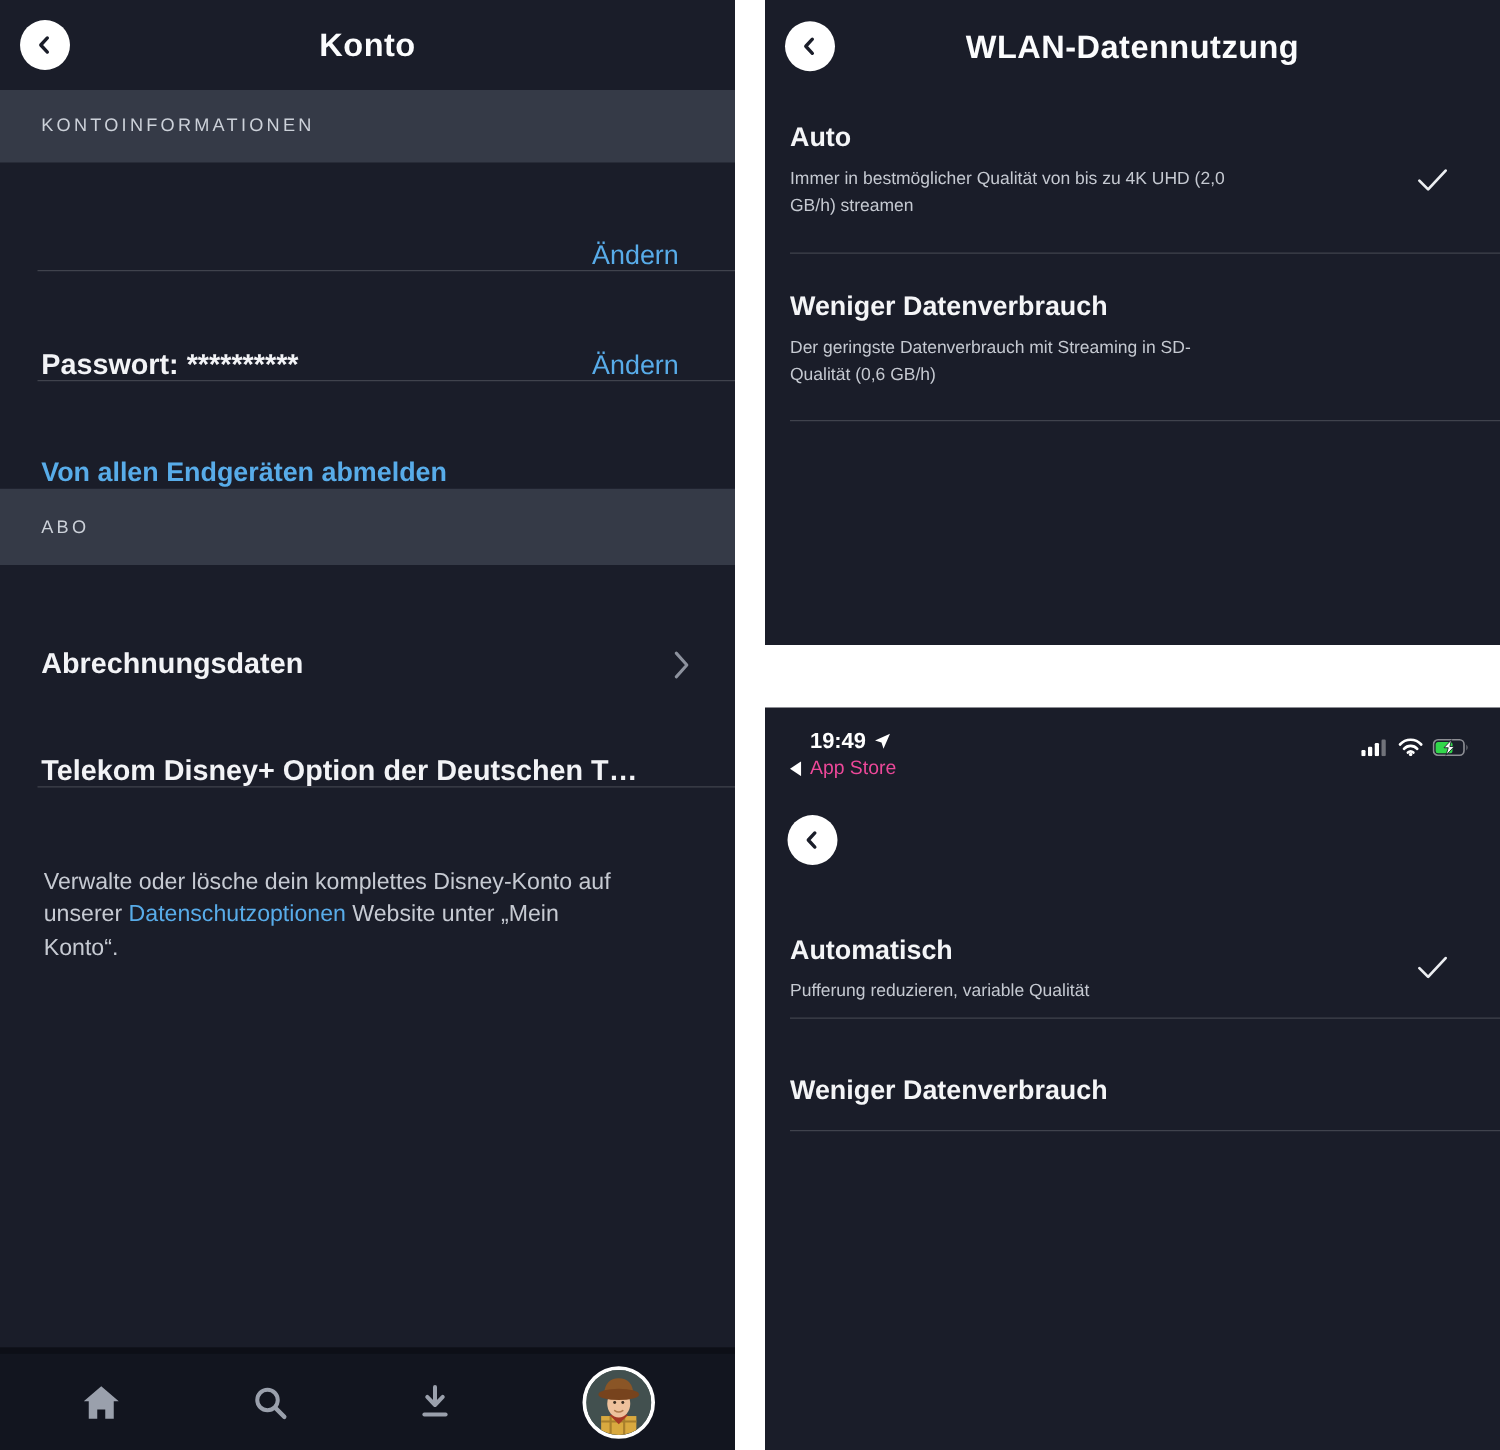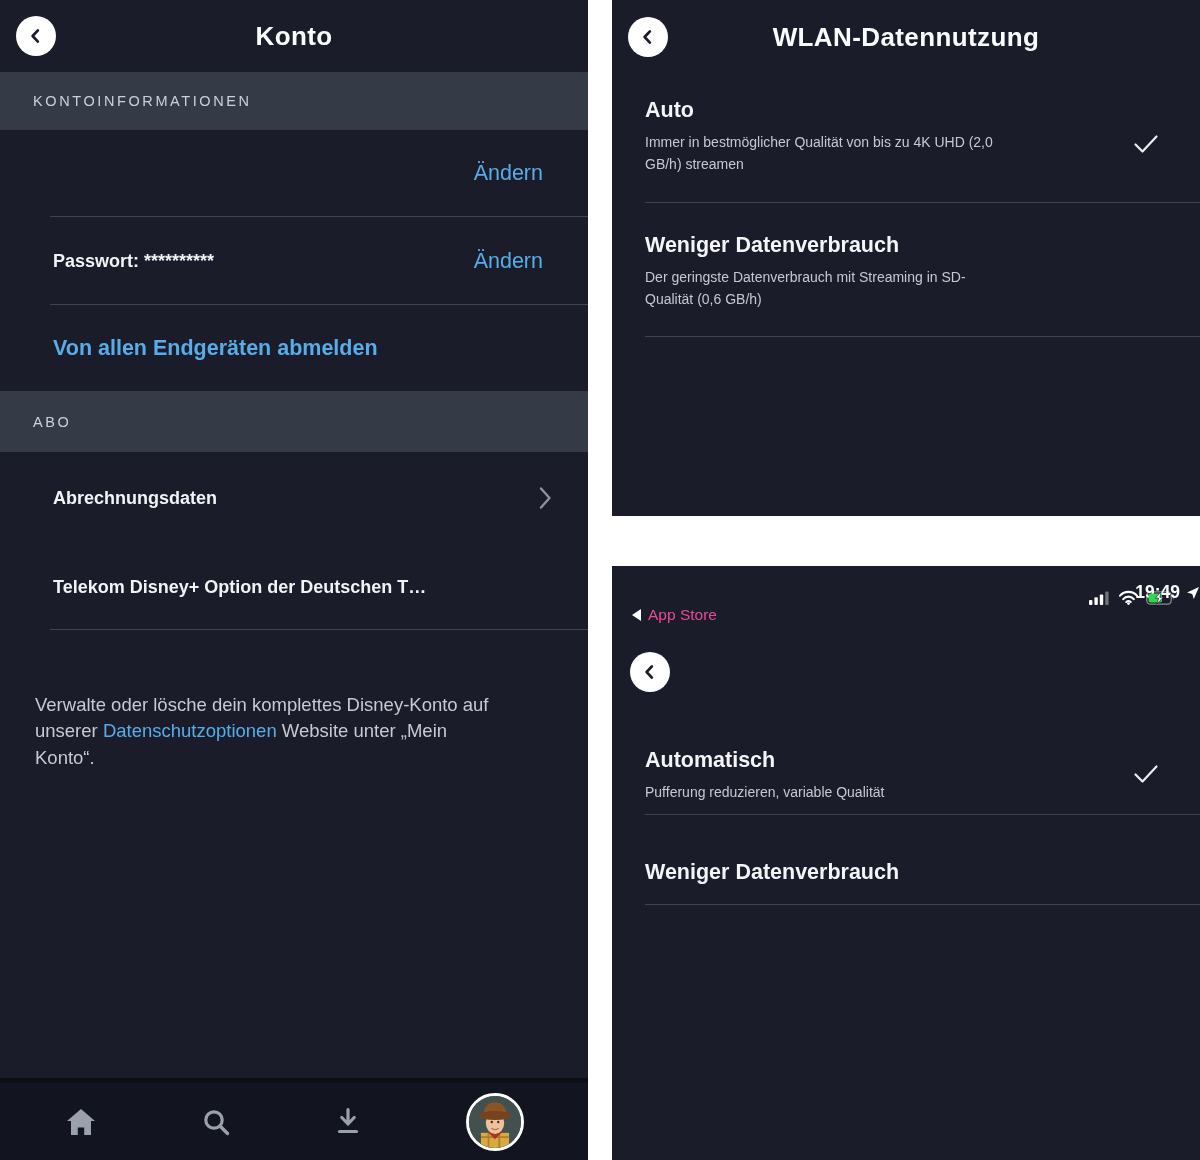--- a/index.html
+++ b/index.html
@@ -21,51 +21,51 @@
     background:#ffffff;display:flex;align-items:center;justify-content:center;cursor:pointer;border:none;padding:0;}
   .panel-mobile .back-btn{left:18px;}
 
   
   .band{display:flex;align-items:center;padding-left:33px;background:#353a47;color:#ccd1d9;
     font-size:14.5px;letter-spacing:2.6px;}
   .band-info{height:58px;}
   .band-abo{height:61px;}
 
   
-  .row{position:relative;display:flex;align-items:center;padding:0 45px 0 33px;margin-left:20px;}
+  .row{position:relative;display:flex;align-items:flex-end;padding:0 45px 0 33px;}
   .row .divider,.opt-divider{position:absolute;left:30px;right:0;bottom:0;height:1px;background:rgba(255,255,255,.17);}
   .row-email{height:87px;justify-content:flex-end;}
   .row-password{height:88px;justify-content:space-between;}
   .row-logout{height:86px;}
   .row-telekom{height:86px;}
   .row-billing{height:92px;justify-content:space-between;padding-right:36px;}
-  .row-label{font-size:18px;font-weight:700;color:#f2f3f6;}
+  .row-label{font-size:23px;font-weight:700;color:#f2f3f6;}
   .link{color:#58ace9;font-size:21.5px;text-decoration:none;cursor:pointer;}
   .link-bold{font-weight:700;}
 
   
   .footer-note{margin:62px 0 0 35px;width:505px;font-size:18.5px;line-height:1.42;color:#c6cad2;white-space:pre-line;}
   .footer-note .inline-link{color:#58ace9;cursor:pointer;}
 
   
-  .option{position:relative;margin-left:33px;padding-right:55px;cursor:pointer;}
+  .option{position:relative;margin-left:20px;padding-right:55px;cursor:pointer;}
   .opt-title{margin:0 0 8px;font-size:21.5px;font-weight:700;color:#f4f5f7;}
   .opt-desc{margin:0;font-size:14px;line-height:1.6;color:#c5c9d1;white-space:pre-line;}
   .opt-divider{left:0;}
   .opt-w1{padding-top:24px;padding-bottom:27px;}
   .opt-w2{padding-top:30px;padding-bottom:26px;}
   .opt-m1{padding-top:48px;padding-bottom:12px;}
   .opt-m2{padding-top:45px;padding-bottom:12px;}
   .check{position:absolute;right:40px;width:28px;height:24px;}
   .opt-w1 .check{top:58px;}
   .opt-m1 .check{top:62px;}
 
   
   .statusbar{position:relative;height:78px;}
-  .sb-time-row{display:flex;align-items:center;gap:6px;padding:16px 0 0 36px;justify-content:flex-end;}
+  .sb-time-row{display:flex;align-items:center;gap:6px;padding:16px 0 0 36px;}
   .sb-time{font-size:17.5px;font-weight:700;color:#ffffff;}
   .sb-appstore{display:flex;align-items:center;gap:7px;padding:3px 0 0 20px;
     font-size:15.5px;color:#ec4899;cursor:pointer;}
   .sb-icons{position:absolute;right:24px;top:24px;display:flex;align-items:center;gap:7px;}
 
   
   .tabbar{position:absolute;left:0;bottom:0;width:100%;height:82px;background:#12151f;
     border-top:5px solid #0d0f17;box-sizing:border-box;display:flex;align-items:center;
     justify-content:space-between;padding:0 64px;}
   .tab-item{display:flex;align-items:center;justify-content:center;cursor:pointer;background:none;border:none;padding:0;}

